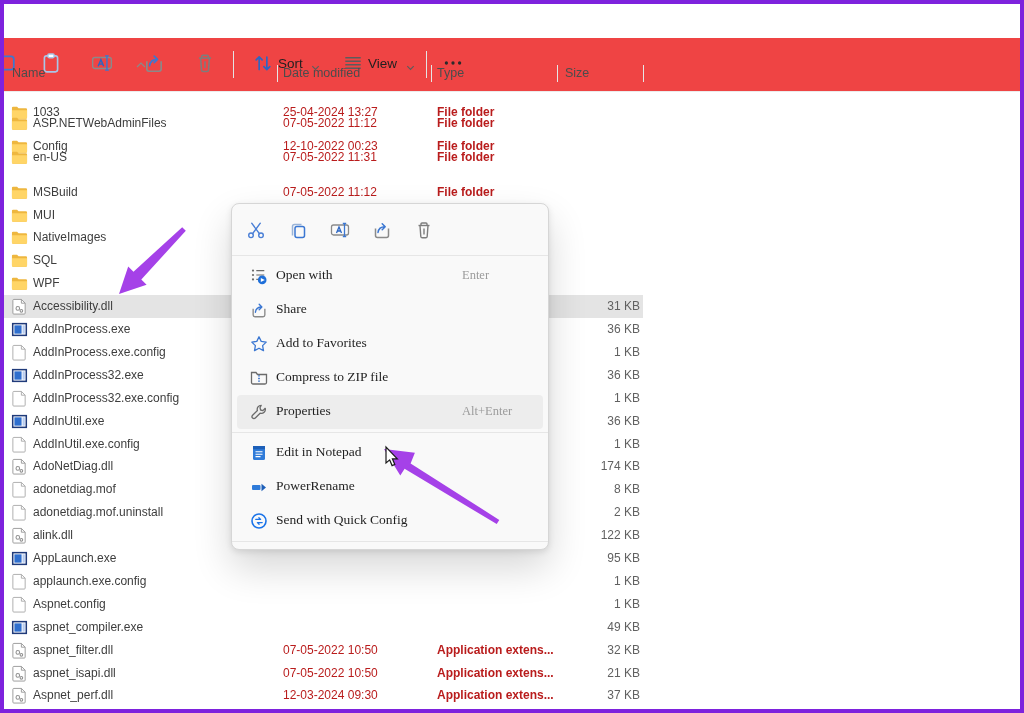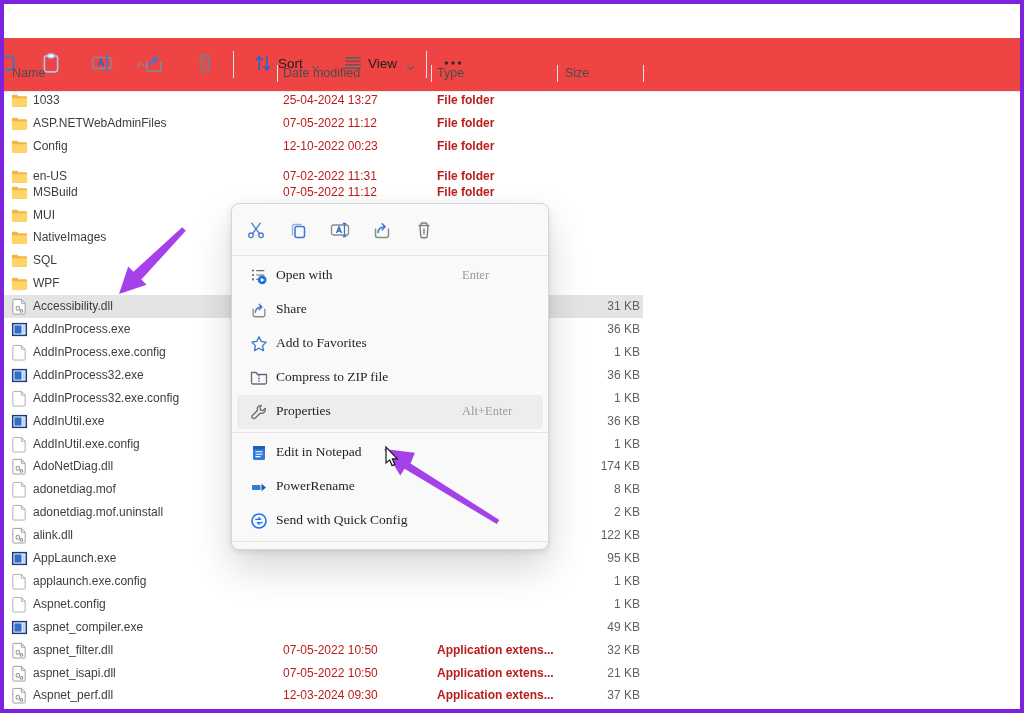--- a/index.html
+++ b/index.html
@@ -117,21 +117,21 @@
     <span class="hsep" style="left:273px"></span>
     <span class="abs" style="left:279px;top:9px">Date modified</span>
     <span class="hsep" style="left:427px"></span>
     <span class="abs" style="left:433px;top:9px">Type</span>
     <span class="hsep" style="left:553px"></span>
     <span class="abs" style="left:561px;top:9px">Size</span>
     <span class="hsep" style="left:639px"></span>
   </div>
 
   <div class="list" id="file-list">
-      <div class="row" style="top: 0px;">
+      <div class="row" style="top: 12px;">
         <span class="fic"><svg viewBox="0 0 18 16">
             <path d="M1 3 a1.2 1.2 0 0 1 1.2 -1.2 h4.2 l1.6 1.8 h7.8 a1.2 1.2 0 0 1 1.2 1.2 v8.4 a1.4 1.4 0 0 1 -1.4 1.4 H2.4 A1.4 1.4 0 0 1 1 13.2 z" fill="#eeb73f"></path>
             <path d="M1 5.6 h16 v7.6 a1.4 1.4 0 0 1 -1.4 1.4 H2.4 A1.4 1.4 0 0 1 1 13.2 z" fill="#ffd567"></path>
           </svg></span>
         <span class="fname">1033</span>
         <span class="fdate">25-04-2024 13:27</span>
         <span class="ftype">File folder</span>
         <span class="fsize"></span>
       </div>
       <div class="row" style="top: 22.9px;">
@@ -147,27 +147,27 @@
       <div class="row" style="top: 45.8px;">
         <span class="fic"><svg viewBox="0 0 18 16">
             <path d="M1 3 a1.2 1.2 0 0 1 1.2 -1.2 h4.2 l1.6 1.8 h7.8 a1.2 1.2 0 0 1 1.2 1.2 v8.4 a1.4 1.4 0 0 1 -1.4 1.4 H2.4 A1.4 1.4 0 0 1 1 13.2 z" fill="#eeb73f"></path>
             <path d="M1 5.6 h16 v7.6 a1.4 1.4 0 0 1 -1.4 1.4 H2.4 A1.4 1.4 0 0 1 1 13.2 z" fill="#ffd567"></path>
           </svg></span>
         <span class="fname">Config</span>
         <span class="fdate">12-10-2022 00:23</span>
         <span class="ftype">File folder</span>
         <span class="fsize"></span>
       </div>
-      <div class="row" style="top: 76px; padding-left: 24px;">
+      <div class="row" style="top: 57px; padding-left: 24px;">
         <span class="fic"><svg viewBox="0 0 18 16">
             <path d="M1 3 a1.2 1.2 0 0 1 1.2 -1.2 h4.2 l1.6 1.8 h7.8 a1.2 1.2 0 0 1 1.2 1.2 v8.4 a1.4 1.4 0 0 1 -1.4 1.4 H2.4 A1.4 1.4 0 0 1 1 13.2 z" fill="#eeb73f"></path>
             <path d="M1 5.6 h16 v7.6 a1.4 1.4 0 0 1 -1.4 1.4 H2.4 A1.4 1.4 0 0 1 1 13.2 z" fill="#ffd567"></path>
           </svg></span>
         <span class="fname">en-US</span>
-        <span class="fdate">07-02-2022 11:31</span>
+        <span class="fdate">07-05-2022 11:31</span>
         <span class="ftype">File folder</span>
         <span class="fsize"></span>
       </div>
       <div class="row" style="top: 91.6px;">
         <span class="fic"><svg viewBox="0 0 18 16">
             <path d="M1 3 a1.2 1.2 0 0 1 1.2 -1.2 h4.2 l1.6 1.8 h7.8 a1.2 1.2 0 0 1 1.2 1.2 v8.4 a1.4 1.4 0 0 1 -1.4 1.4 H2.4 A1.4 1.4 0 0 1 1 13.2 z" fill="#eeb73f"></path>
             <path d="M1 5.6 h16 v7.6 a1.4 1.4 0 0 1 -1.4 1.4 H2.4 A1.4 1.4 0 0 1 1 13.2 z" fill="#ffd567"></path>
           </svg></span>
         <span class="fname">MSBuild</span>
         <span class="fdate">07-05-2022 11:12</span>

